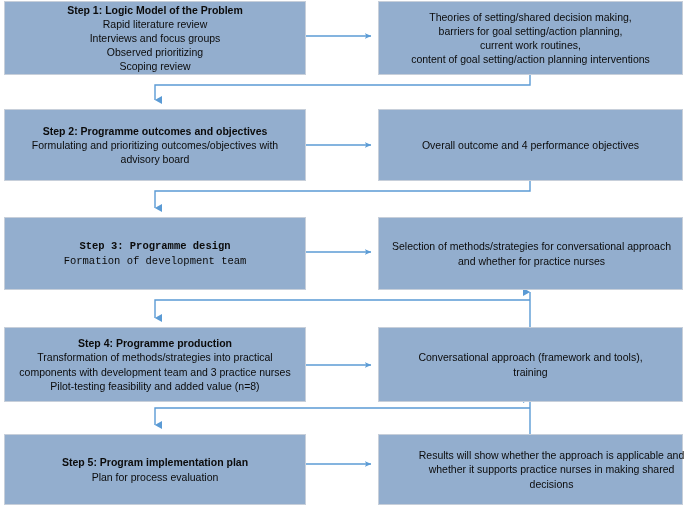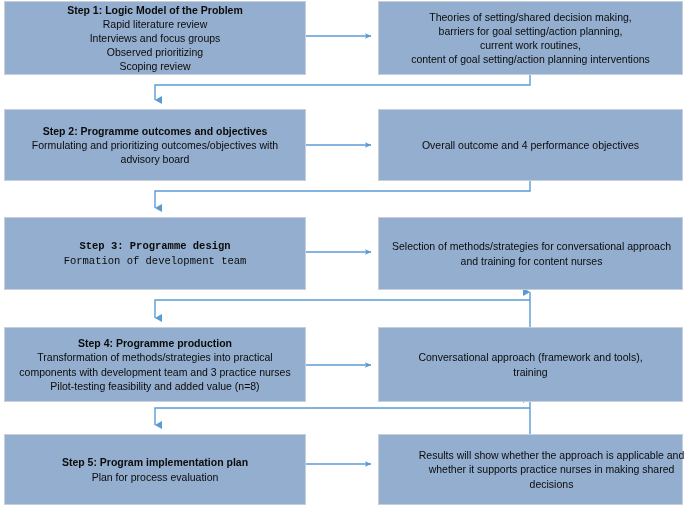--- a/index.html
+++ b/index.html
@@ -134,21 +134,21 @@
   <div class="node" style="left:378px; top:109px; width:305px; height:72px;">
     <span class="line">Overall outcome and 4 performance objectives</span>
   </div>
 
   <div class="node" style="left:4px; top:217px; width:302px; height:73px;font-family:Liberation Mono, monospace;">
     <span class="line bold">Step 3: Programme design</span>
     <span class="line">Formation of development team</span>
   </div>
   <div class="node" style="left:378px; top:217px; width:305px; height:73px;padding-left:8px;">
     <span class="line">Selection of methods/strategies for conversational approach</span>
-    <span class="line">and training for content nurses</span>
+    <span class="line">and whether for practice nurses</span>
   </div>
 
   <div class="node" style="left:4px; top:327px; width:302px; height:75px;">
     <span class="line bold">Step 4: Programme production</span>
     <span class="line">Transformation of methods/strategies into practical</span>
     <span class="line">components with development team and 3 practice nurses</span>
     <span class="line">Pilot-testing feasibility and added value (n=8)</span>
   </div>
   <div class="node" style="left:378px; top:327px; width:305px; height:75px;align-items:center;">
     <span class="line">Conversational approach (framework and tools),</span>

